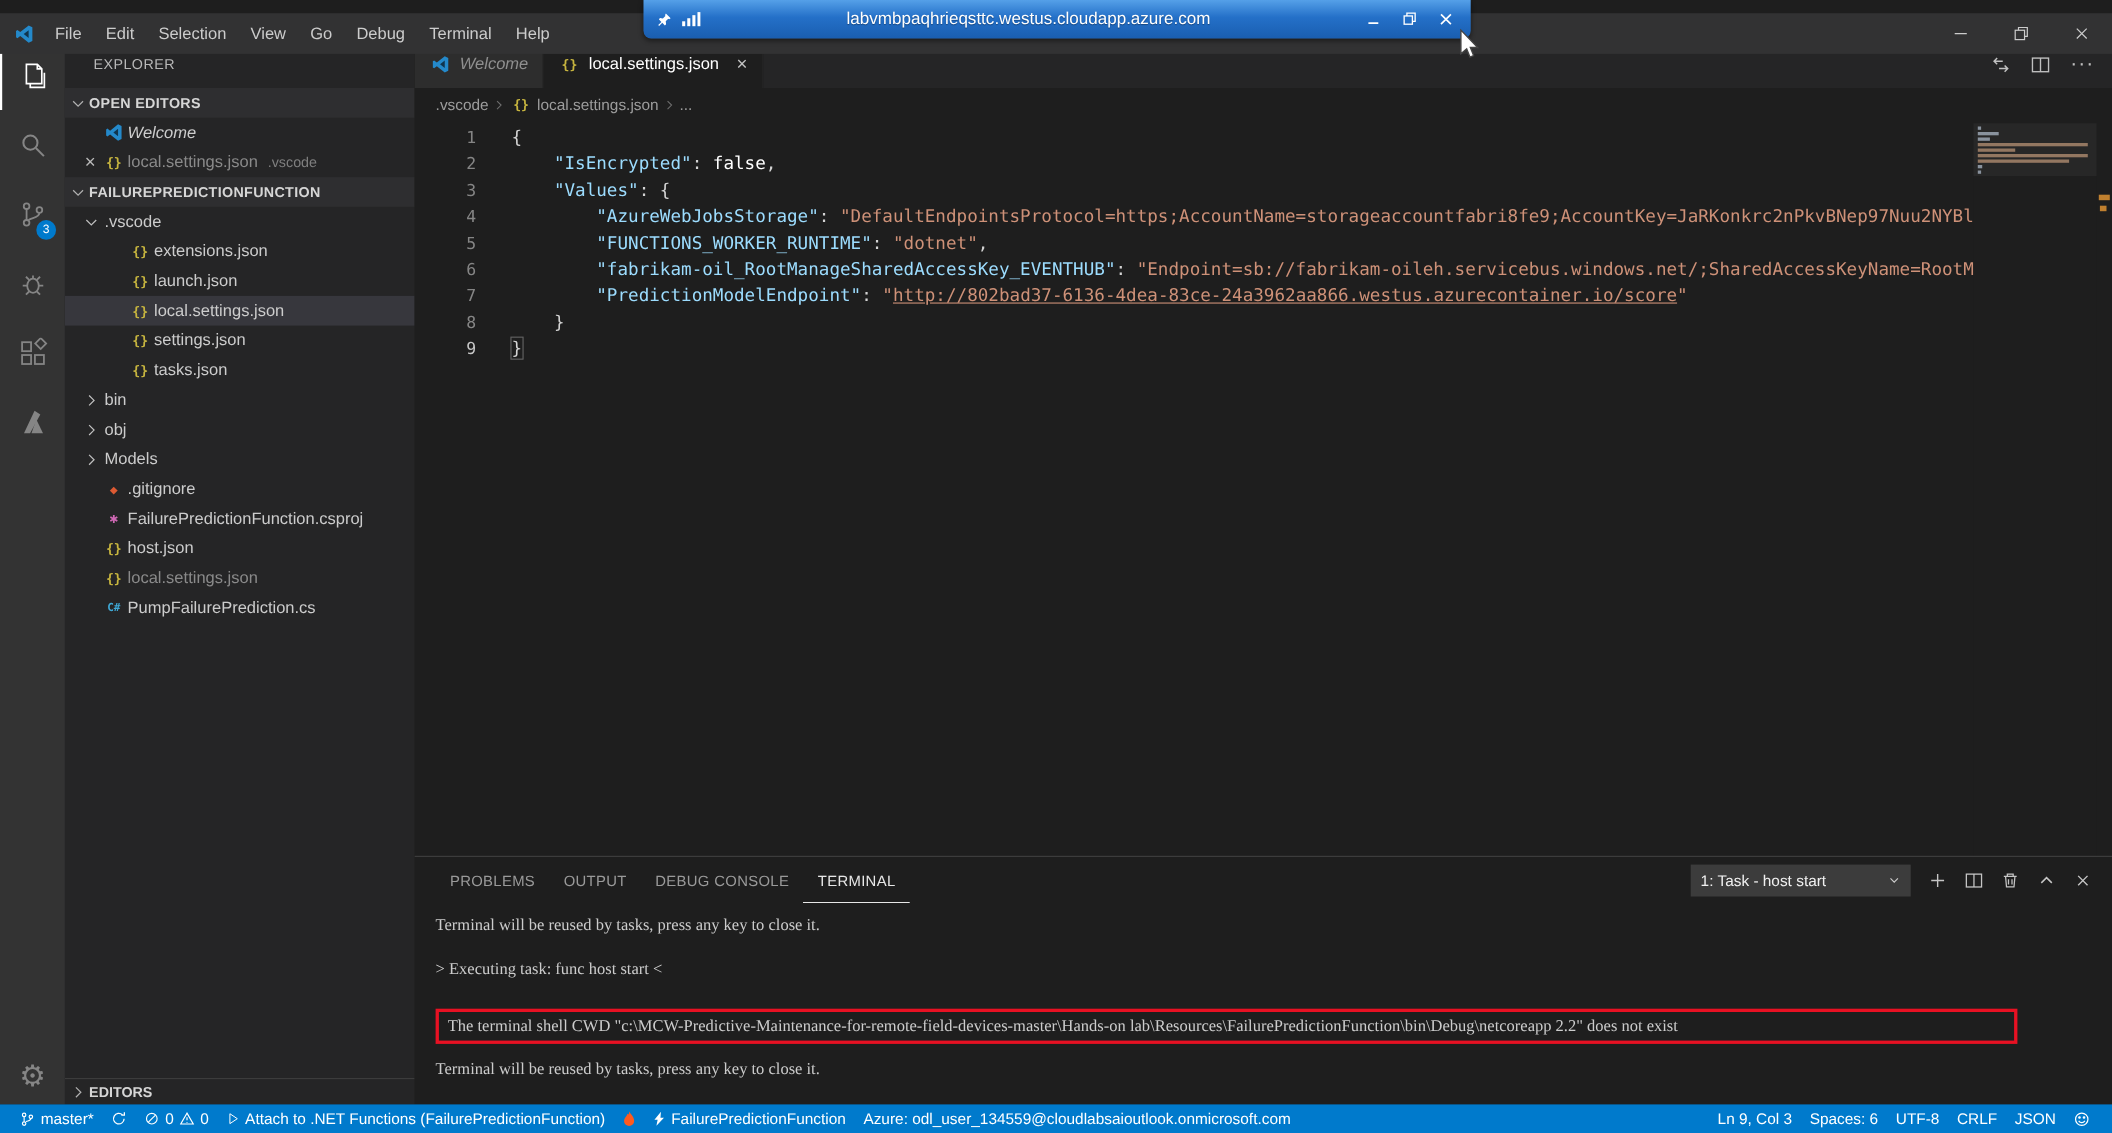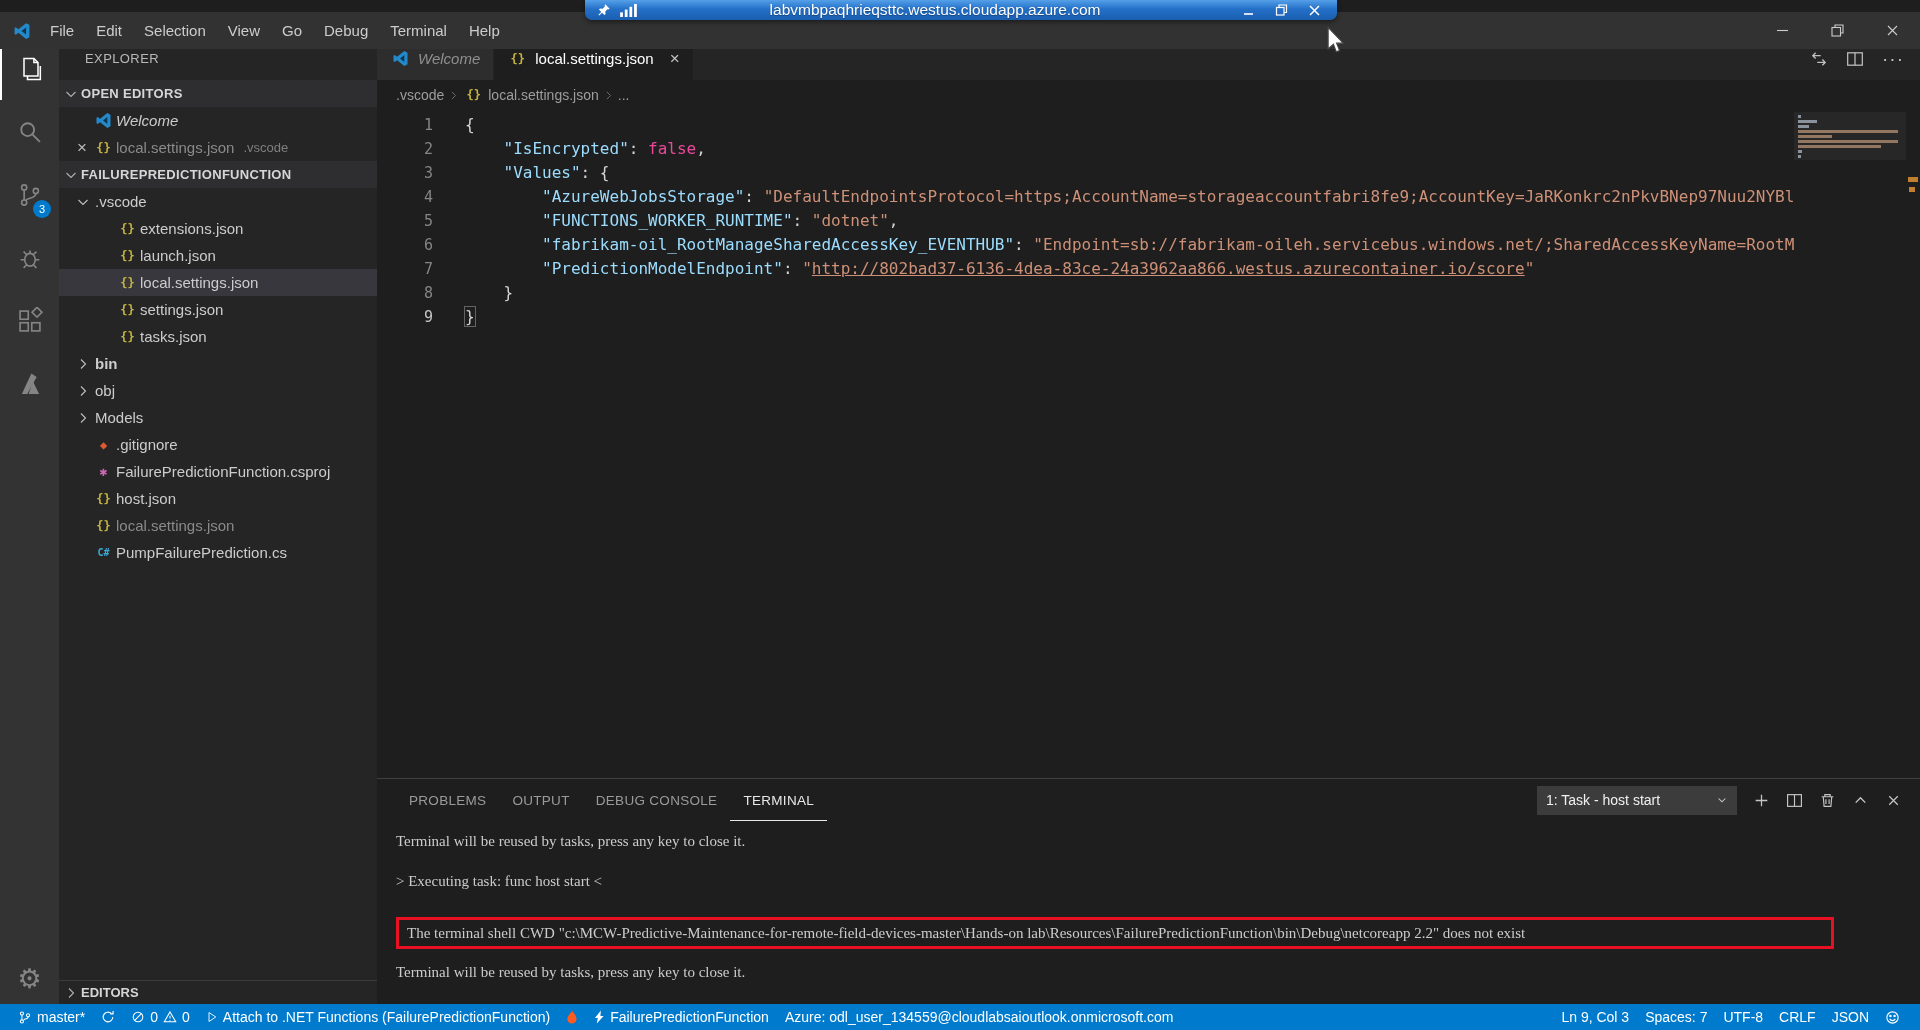--- a/index.html
+++ b/index.html
@@ -11,21 +11,21 @@
   
   .titlebar{position:absolute;left:0;top:12px;right:0;height:37px;background:#323233;
             display:flex;align-items:center;z-index:5}
   .tb-logo{margin:0 8px 0 13px;display:flex}
   .menu{display:flex;height:100%}
   .menu-item{padding:0 11px;display:flex;align-items:center;font-size:15px;color:#cccccc;cursor:default}
   .window-controls{margin-left:auto;display:flex;height:100%}
   .wc{width:55px;height:100%;display:flex;align-items:center;justify-content:center}
 
   
-  .rdp-bar{position:absolute;left:585px;top:0;width:752px;height:20px;z-index:10;
+  .rdp-bar{position:absolute;left:585px;top:0;width:752px;height:35px;z-index:10;
            display:flex;align-items:center;padding:0 8px;box-sizing:border-box;color:#fff;
            background:linear-gradient(180deg,#55a0e8 0%,#2470c8 45%,#1a5eb0 100%);
            border-radius:0 0 7px 7px;box-shadow:0 2px 5px rgba(0,0,0,.45)}
   .rdp-left{display:flex;gap:9px;align-items:center;margin-left:4px}
   .rdp-title{flex:1;text-align:center;font-size:15.5px;white-space:nowrap;overflow:hidden;
              text-shadow:0 1px 1px rgba(0,0,0,.35)}
   .rdp-btns{display:flex;gap:3px}
   .rdp-btn{width:30px;height:25px;display:flex;align-items:center;justify-content:center;border-radius:3px}
   .cursor{position:absolute;left:1326px;top:26px;z-index:20}
 
@@ -78,21 +78,21 @@
               padding-left:19px;font-size:14px;color:#9d9d9d;gap:3px}
   .bc-item{display:flex;align-items:center;gap:4px}
   .bc-sep{display:flex;color:#6d6d6d}
   .code-area{position:absolute;top:73px;left:0;right:0;bottom:0;display:flex;
              font-family:"DejaVu Sans Mono",monospace;font-size:16px;line-height:24px;overflow:hidden}
   .gutter{width:56px;text-align:right;color:#858585;font-size:15px;padding-top:3px;flex:none}
   .ln-num{height:24px}
   .ln-num.cur{color:#c6c6c6}
   .lines{flex:1;padding-left:32px;padding-top:3px;overflow:hidden}
   .code-line{white-space:pre;height:24px}
-  .tk-pun{color:#d4d4d4}.tk-key{color:#9cdcfe}.tk-str{color:#ce9178}.tk-kw{color:#ec4899}
+  .tk-pun{color:#d4d4d4}.tk-key{color:#9cdcfe}.tk-str{color:#ce9178}.tk-kw{color:#ffffff}
   .tk-link{color:#ce9178;text-decoration:underline}
   .tk-match{outline:1px solid #646464}
   .minimap{position:absolute;top:2px;right:14px;width:108px;background:#1e1e1e;padding:3px 0 0 4px;bottom:0}
   .minimap-slider{position:absolute;top:0;left:0;right:0;height:48px;background:rgba(130,130,130,.10)}
   .ov-mark{position:absolute;background:#c0802f}
   .m1{right:2px;top:140px;width:10px;height:5px}
   .m2{right:5px;top:150px;width:6px;height:5px}
 
   
   .panel{position:absolute;left:377px;top:778px;right:0;height:226px;background:#1e1e1e;
@@ -326,21 +326,21 @@
       <div class="tree-row" style="padding-left: 38px;">
         <span class="chev-slot"></span>
         <span class="ficon" style="color: rgb(199, 181, 63); font-size: 12px;">{}</span>
         <span class="tree-label">settings.json</span>
       </div>
       <div class="tree-row" style="padding-left: 38px;">
         <span class="chev-slot"></span>
         <span class="ficon" style="color: rgb(199, 181, 63); font-size: 12px;">{}</span>
         <span class="tree-label">tasks.json</span>
       </div>
-      <div class="tree-row" style="padding-left: 14px; font-weight: bold;">
+      <div class="tree-row" style="padding-left: 14px;">
         <span class="chev-slot">
           <svg width="16" height="16" viewBox="0 0 16 16">
             <path d="M6 3.5L10.5 8 6 12.5" fill="none" stroke="currentColor" stroke-width="1.1"></path>
           </svg>
         </span>
         <span class="tree-label">bin</span>
       </div>
       <div class="tree-row" style="padding-left: 14px;">
         <span class="chev-slot">
           <svg width="16" height="16" viewBox="0 0 16 16">
@@ -607,21 +607,21 @@
       </div>
       <div class="sb-item">
         <span class="sb-txt">Azure: odl_user_134559@cloudlabsaioutlook.onmicrosoft.com</span>
       </div>
     </div>
   <div class="sb-right" id="status-right">
       <div class="sb-item">
         <span class="sb-txt">Ln 9, Col 3</span>
       </div>
       <div class="sb-item">
-        <span class="sb-txt">Spaces: 7</span>
+        <span class="sb-txt">Spaces: 6</span>
       </div>
       <div class="sb-item">
         <span class="sb-txt">UTF-8</span>
       </div>
       <div class="sb-item">
         <span class="sb-txt">CRLF</span>
       </div>
       <div class="sb-item">
         <span class="sb-txt">JSON</span>
       </div>

